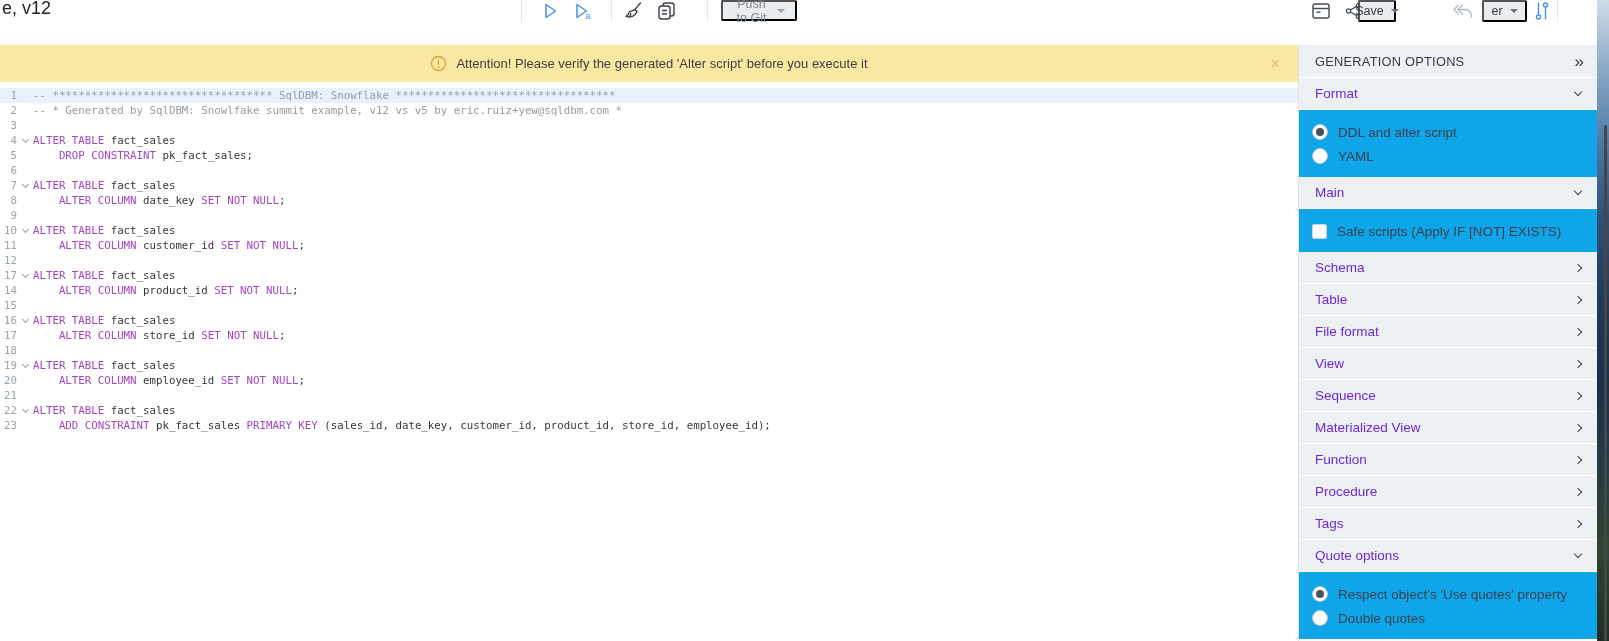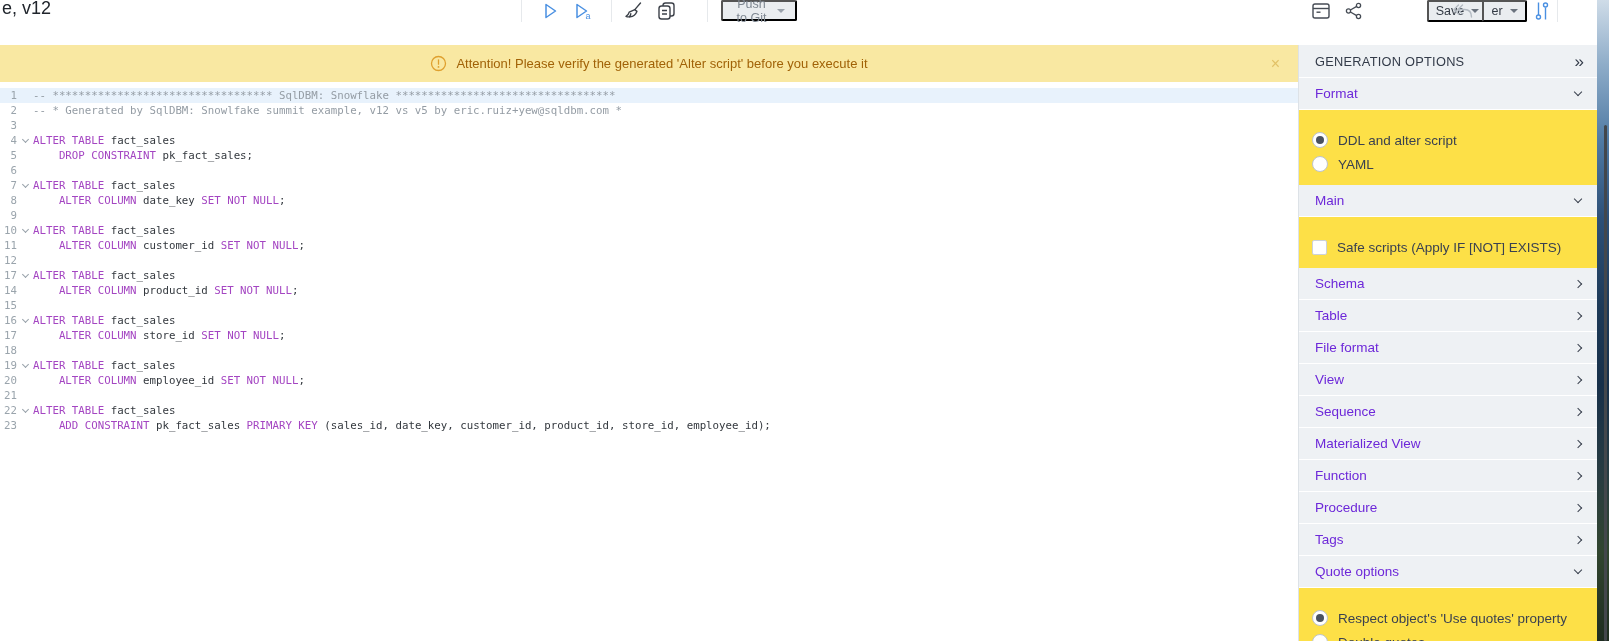--- a/index.html
+++ b/index.html
@@ -12,21 +12,21 @@
   .title{position:absolute;left:2px;top:-2px;font-size:18px;color:#20252c;white-space:nowrap}
   .sep{position:absolute;top:0;width:1px;height:22px;background:#e6e9ec}
   .icon-btn{position:absolute;top:0;height:22px;display:flex;align-items:center;justify-content:center;cursor:pointer}
   .btn{position:absolute;top:0;height:22px;background:#eaedf0;border-radius:2px;display:flex;align-items:center;justify-content:center;gap:7px;font-size:12.5px;color:#333a44;cursor:pointer;padding:0 10px}
   .caret{border-left:4px solid transparent;border-right:4px solid transparent;border-top:4.5px solid #6a737e;display:inline-block}
   .btn-muted{color:#7e8791}
   .btn-muted .caret{border-top-color:#9aa2ab}
 
   
   .banner{position:absolute;left:0;top:45px;width:1298px;height:37px;background:#f9e8a2;display:flex;align-items:center;justify-content:center;gap:9px;z-index:2}
-  .banner-text{font-size:13px;color:#a16207}
+  .banner-text{font-size:13px;color:#404040}
   .banner-close{position:absolute;right:18px;top:50%;transform:translateY(-50%);color:#e2c166;font-size:16px;line-height:1;cursor:pointer}
 
   
   .editor{position:absolute;left:0;top:82px;width:1298px;height:559px;background:#fff;padding-top:6px;z-index:1}
   .code-line{display:flex;height:15px;line-height:15px;align-items:center}
   .code-line.hl{background:#e8f2fc}
   .ln{width:17px;text-align:right;font-size:10.75px;color:#9aa4ac;font-family:"DejaVu Sans Mono",monospace;flex:none}
   .foldcol{width:16px;flex:none;display:flex;align-items:center;justify-content:center}
   .fold-chev{display:inline-block;width:5px;height:5px;border-right:1.2px solid #98a2aa;border-bottom:1.2px solid #98a2aa;transform:rotate(45deg);margin-top:-2px}
   .code{font-family:"DejaVu Sans Mono",monospace;font-size:10.75px;white-space:pre;color:#33383e}
@@ -37,21 +37,21 @@
   
   .panel{position:absolute;left:1298px;top:45px;width:299px;height:596px;background:#fff;border-left:1px solid #dde2e7;z-index:2}
   .panel-head{height:33px;background:#eef1f4;border-bottom:1px solid #fff;display:flex;align-items:center;padding:0 13px 0 16px}
   .panel-title{font-size:12.8px;font-weight:400;letter-spacing:.02em;color:#333b49}
   .panel-collapse{margin-left:auto;font-size:17px;color:#333b49;line-height:1;cursor:pointer}
   .prow{height:32px;background:#eef1f4;border-bottom:1px solid #fff;display:flex;align-items:center;padding:0 16px;cursor:pointer}
   .plabel{font-size:13.5px;color:#6d28d9}
   .chevbox{margin-left:auto;display:flex;align-items:center}
   .chev-r{display:inline-block;width:6px;height:6px;border-right:1.4px solid #39404e;border-bottom:1.4px solid #39404e;transform:rotate(-45deg)}
   .chev-d{display:inline-block;width:6px;height:6px;border-right:1.4px solid #39404e;border-bottom:1.4px solid #39404e;transform:rotate(45deg);margin-top:-3px}
-  .pitems{background:#fde047;padding:18px 0 9px}
+  .pitems{background:#0ea5e9;padding:10px 0 9px}
   .pitem{height:24px;display:flex;align-items:center;cursor:pointer}
   .radio{width:16px;height:16px;border:1px solid #bdc4cc;border-radius:50%;margin-left:13px;flex:none;position:relative;background:#fff}
   .radio.checked::after{content:"";position:absolute;left:50%;top:50%;width:8px;height:8px;margin:-4px 0 0 -4px;border-radius:50%;background:#4a525f}
   .checkbox{width:15px;height:15px;border:1px solid #ccd2d9;border-radius:2px;margin-left:13px;flex:none;background:#fff}
   .pitem-label{margin-left:10px;font-size:13.5px;color:#3a4150}
 
   
   .photo{position:absolute;left:1597px;top:0;width:12px;height:641px;background:linear-gradient(180deg,#cfdce8 0%,#8fadc9 10%,#4f7aa4 22%,#2d5078 34%,#1d3a58 48%,#17304a 60%,#283c42 74%,#31452f 86%,#1f2d20 100%)}
   .vscroll{position:absolute;left:1604px;top:125px;width:3px;height:516px;background:#43474c;border-radius:2px;z-index:4}
 </style>
@@ -110,21 +110,21 @@
     </div>
     <div class="icon-btn" style="left:1342px;width:24px">
       <svg width="20" height="20" viewBox="0 0 20 20" fill="none" stroke="#454b54" stroke-width="1.3">
           <circle cx="14.5" cy="4.5" r="2.1"></circle>
           <circle cx="4.5" cy="10" r="2.1"></circle>
           <circle cx="14.5" cy="15.5" r="2.1"></circle>
           <path d="M6.4 9 l6.3 -3.6 M6.4 11 l6.3 3.6"></path>
         </svg>
     </div>
 
-    <button class="btn" style="left:1427px;width:61px">
+    <button class="btn" style="left:1358px;width:38px">
       <span>Save</span>
       <span class="caret"></span>
     </button>
 
     <div class="icon-btn" style="left:1448px;width:28px">
       <svg width="24" height="20" viewBox="0 0 24 20" fill="none" stroke="#b3bac2" stroke-width="1.4" stroke-linecap="round" stroke-linejoin="round">
           <path d="M8.5 4 L4 8.5 L8.5 13"></path>
           <path d="M12.5 4 L8 8.5 L12.5 13"></path>
           <path d="M8 8.5 h6.5 c4.2 0 7 2.8 7 7.5"></path>
         </svg>

